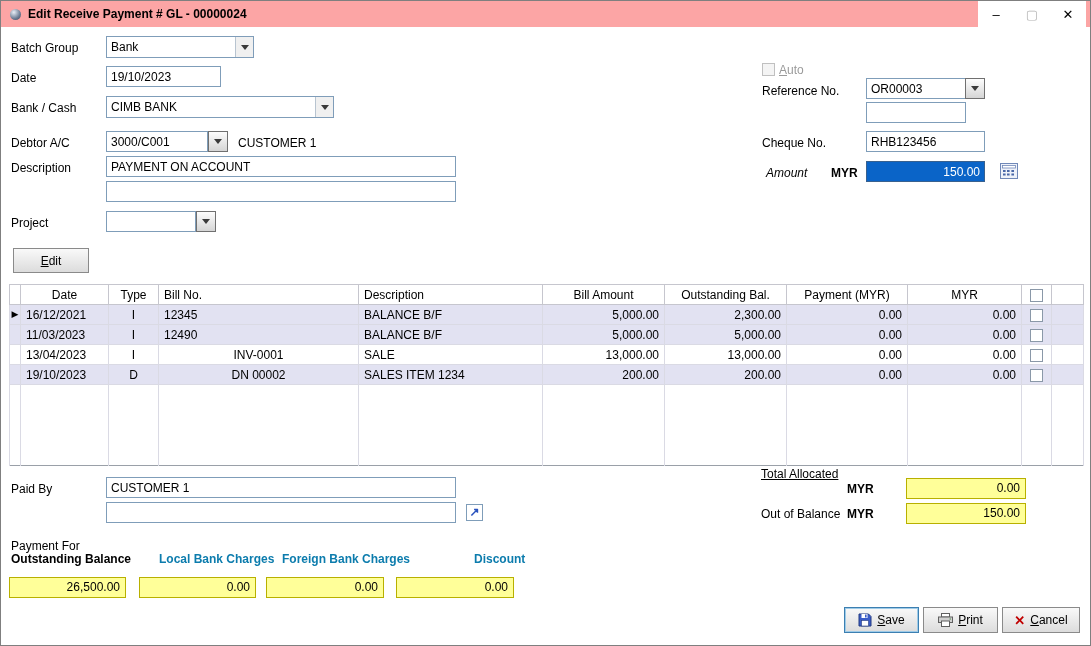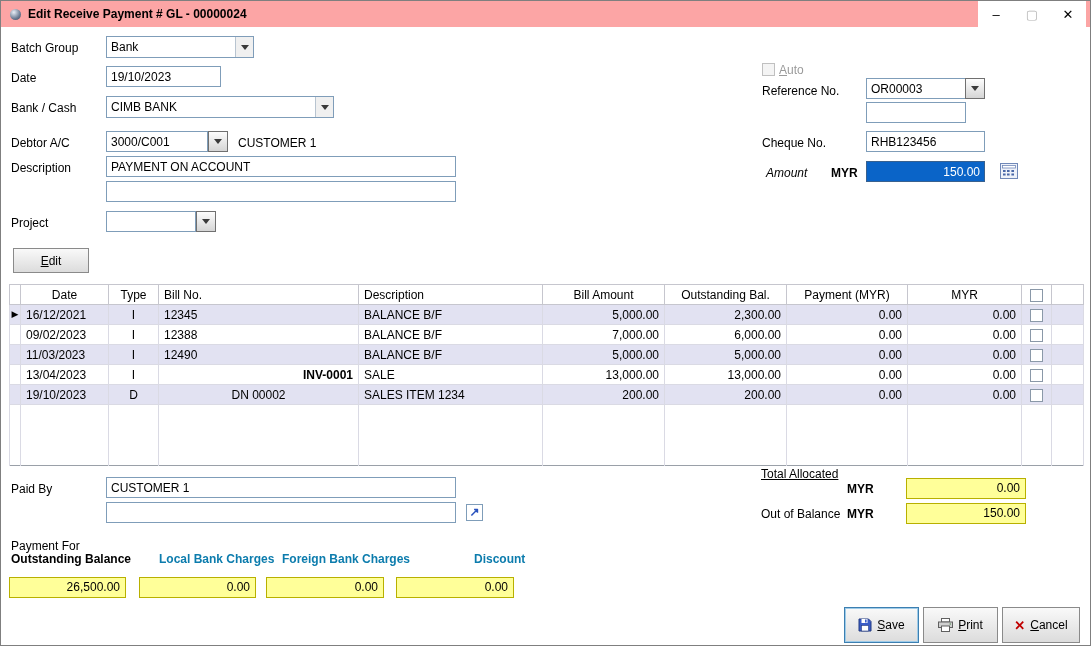--- a/index.html
+++ b/index.html
@@ -16,21 +16,21 @@
   .combo{position:absolute;height:22px;border:1px solid #7f9db9;background:#fff;display:flex;box-sizing:border-box;}
   .combo input{flex:1;border:0;font:12px "Liberation Sans",sans-serif;padding:0 4px;min-width:0;outline:none;}
   .combo-btn{width:17px;background:#f0f0f0;border-left:1px solid #b8c4d0;display:flex;align-items:center;justify-content:center;}
   .tri{width:0;height:0;border-left:4px solid transparent;border-right:4px solid transparent;border-top:5px solid #3a3a3a;}
   .dd-btn{position:absolute;width:20px;height:21px;background:linear-gradient(#fdfdfd,#d5d5d5);
       border:1px solid #707070;display:flex;align-items:center;justify-content:center;padding:0;box-sizing:border-box;}
   .cbx{display:inline-block;width:13px;height:13px;background:#fff;border:1px solid #8a98a8;vertical-align:middle;box-sizing:border-box;}
   .cbx.dis{background:#f4f4f4;border-color:#c0c0c0;}
   .yellow{position:absolute;height:21px;background:#ffff99;border:1px solid #b8b000;
       text-align:right;padding:0 5px;line-height:19px;box-sizing:border-box;}
-  .btn{position:absolute;height:36px;background:linear-gradient(#f9f9f9,#dcdcdc);border:1px solid #8a8a8a;
+  .btn{position:absolute;height:26px;background:linear-gradient(#f9f9f9,#dcdcdc);border:1px solid #8a8a8a;
       font:12px "Liberation Sans",sans-serif;color:#000;display:flex;align-items:center;justify-content:center;gap:5px;box-sizing:border-box;}
   .btn.default{border-color:#3c7fb1;box-shadow:inset 0 0 0 1px #9ecbe8;}
   .titlebar{position:absolute;left:0;top:0;width:100%;height:26px;background:#fca5a5;display:flex;align-items:center;}
   .app-icon{width:11px;height:11px;border-radius:50%;margin-left:9px;
       background:radial-gradient(circle at 35% 30%, #e8eef6, #6c7c94 60%, #3a4458);}
   .title-text{font-weight:bold;margin-left:7px;}
   .win-controls{position:absolute;right:4px;top:0;height:26px;display:flex;}
   .win-btn{width:36px;height:26px;display:flex;align-items:center;justify-content:center;font-size:13px;background:#fff;border:0;padding:0;}
   .win-btn.max{color:#b4b4b4;}
   
@@ -181,51 +181,38 @@
           <td style="text-align: center;">I</td>
           <td style="text-align: left;">12345</td>
           <td style="text-align: left;">BALANCE B/F</td>
           <td style="text-align: right;">5,000.00</td>
           <td style="text-align: right;">2,300.00</td>
           <td style="text-align: right;">0.00</td>
           <td style="text-align: right;">0.00</td>
           <td class="chk"><span class="cbx"></span></td>
           <td></td>
         </tr>
-        <tr class="even">
-          <td class="gutter"></td>
-          <td style="text-align: left;">09/02/2023</td>
-          <td style="text-align: center;">I</td>
-          <td style="text-align: left;">12388</td>
-          <td style="text-align: left;">BALANCE B/F</td>
-          <td style="text-align: right;">7,000.00</td>
-          <td style="text-align: right;">6,000.00</td>
-          <td style="text-align: right;">0.00</td>
-          <td style="text-align: right;">0.00</td>
-          <td class="chk"><span class="cbx"></span></td>
-          <td></td>
-        </tr>
         <tr class="odd">
           <td class="gutter"></td>
           <td style="text-align: left;">11/03/2023</td>
           <td style="text-align: center;">I</td>
           <td style="text-align: left;">12490</td>
           <td style="text-align: left;">BALANCE B/F</td>
           <td style="text-align: right;">5,000.00</td>
           <td style="text-align: right;">5,000.00</td>
           <td style="text-align: right;">0.00</td>
           <td style="text-align: right;">0.00</td>
           <td class="chk"><span class="cbx"></span></td>
           <td></td>
         </tr>
         <tr class="even">
           <td class="gutter"></td>
           <td style="text-align: left;">13/04/2023</td>
           <td style="text-align: center;">I</td>
-          <td style="text-align: right; font-weight: bold;">INV-0001</td>
+          <td style="text-align: center;">INV-0001</td>
           <td style="text-align: left;">SALE</td>
           <td style="text-align: right;">13,000.00</td>
           <td style="text-align: right;">13,000.00</td>
           <td style="text-align: right;">0.00</td>
           <td style="text-align: right;">0.00</td>
           <td class="chk"><span class="cbx"></span></td>
           <td></td>
         </tr>
         <tr class="odd">
           <td class="gutter"></td>

